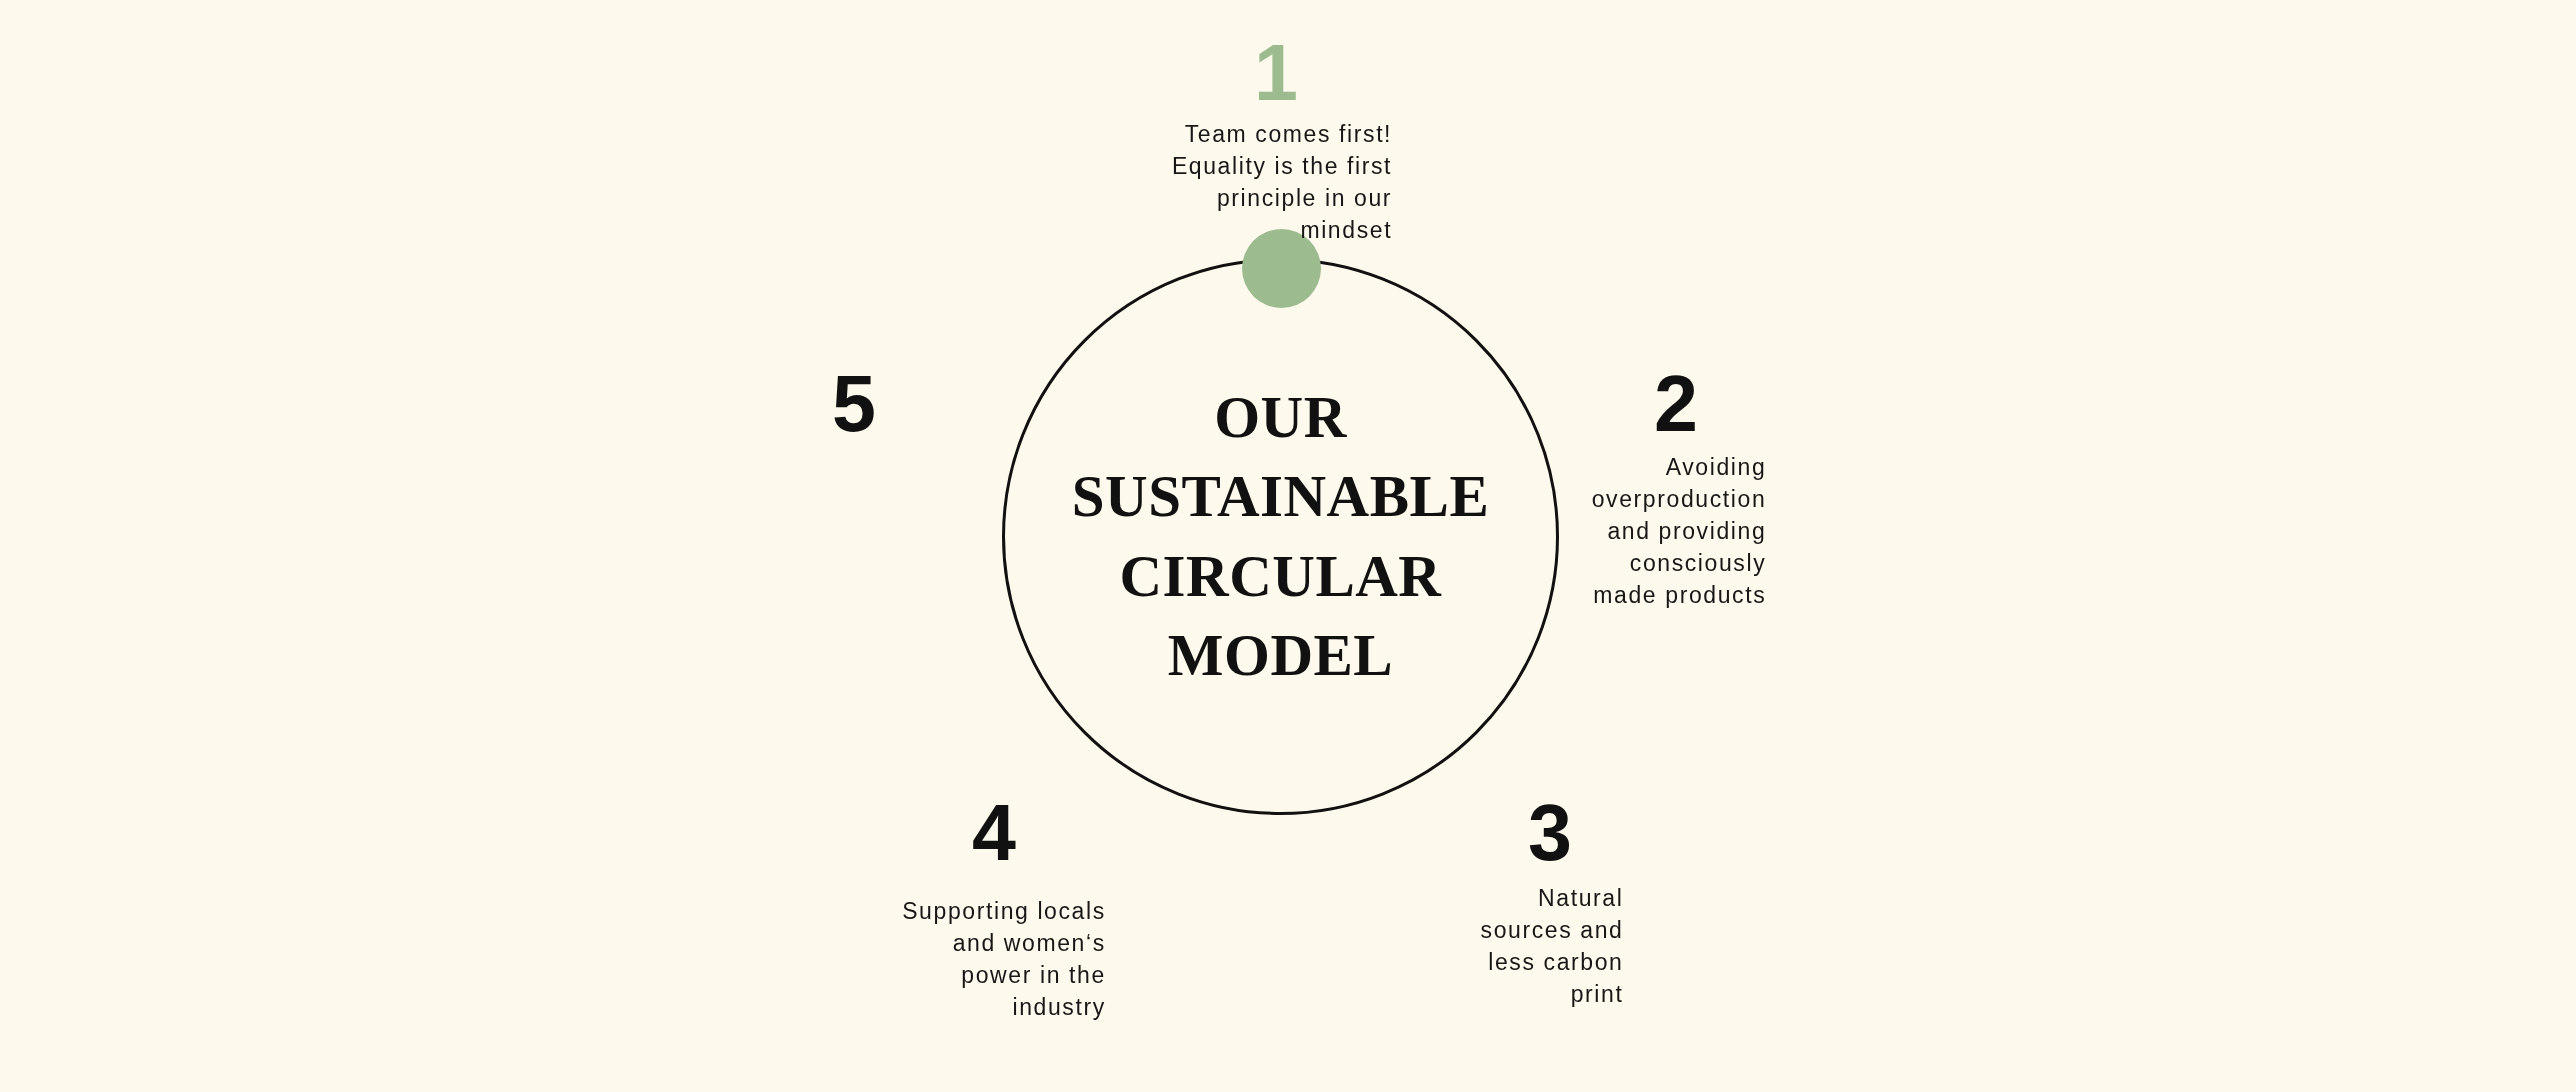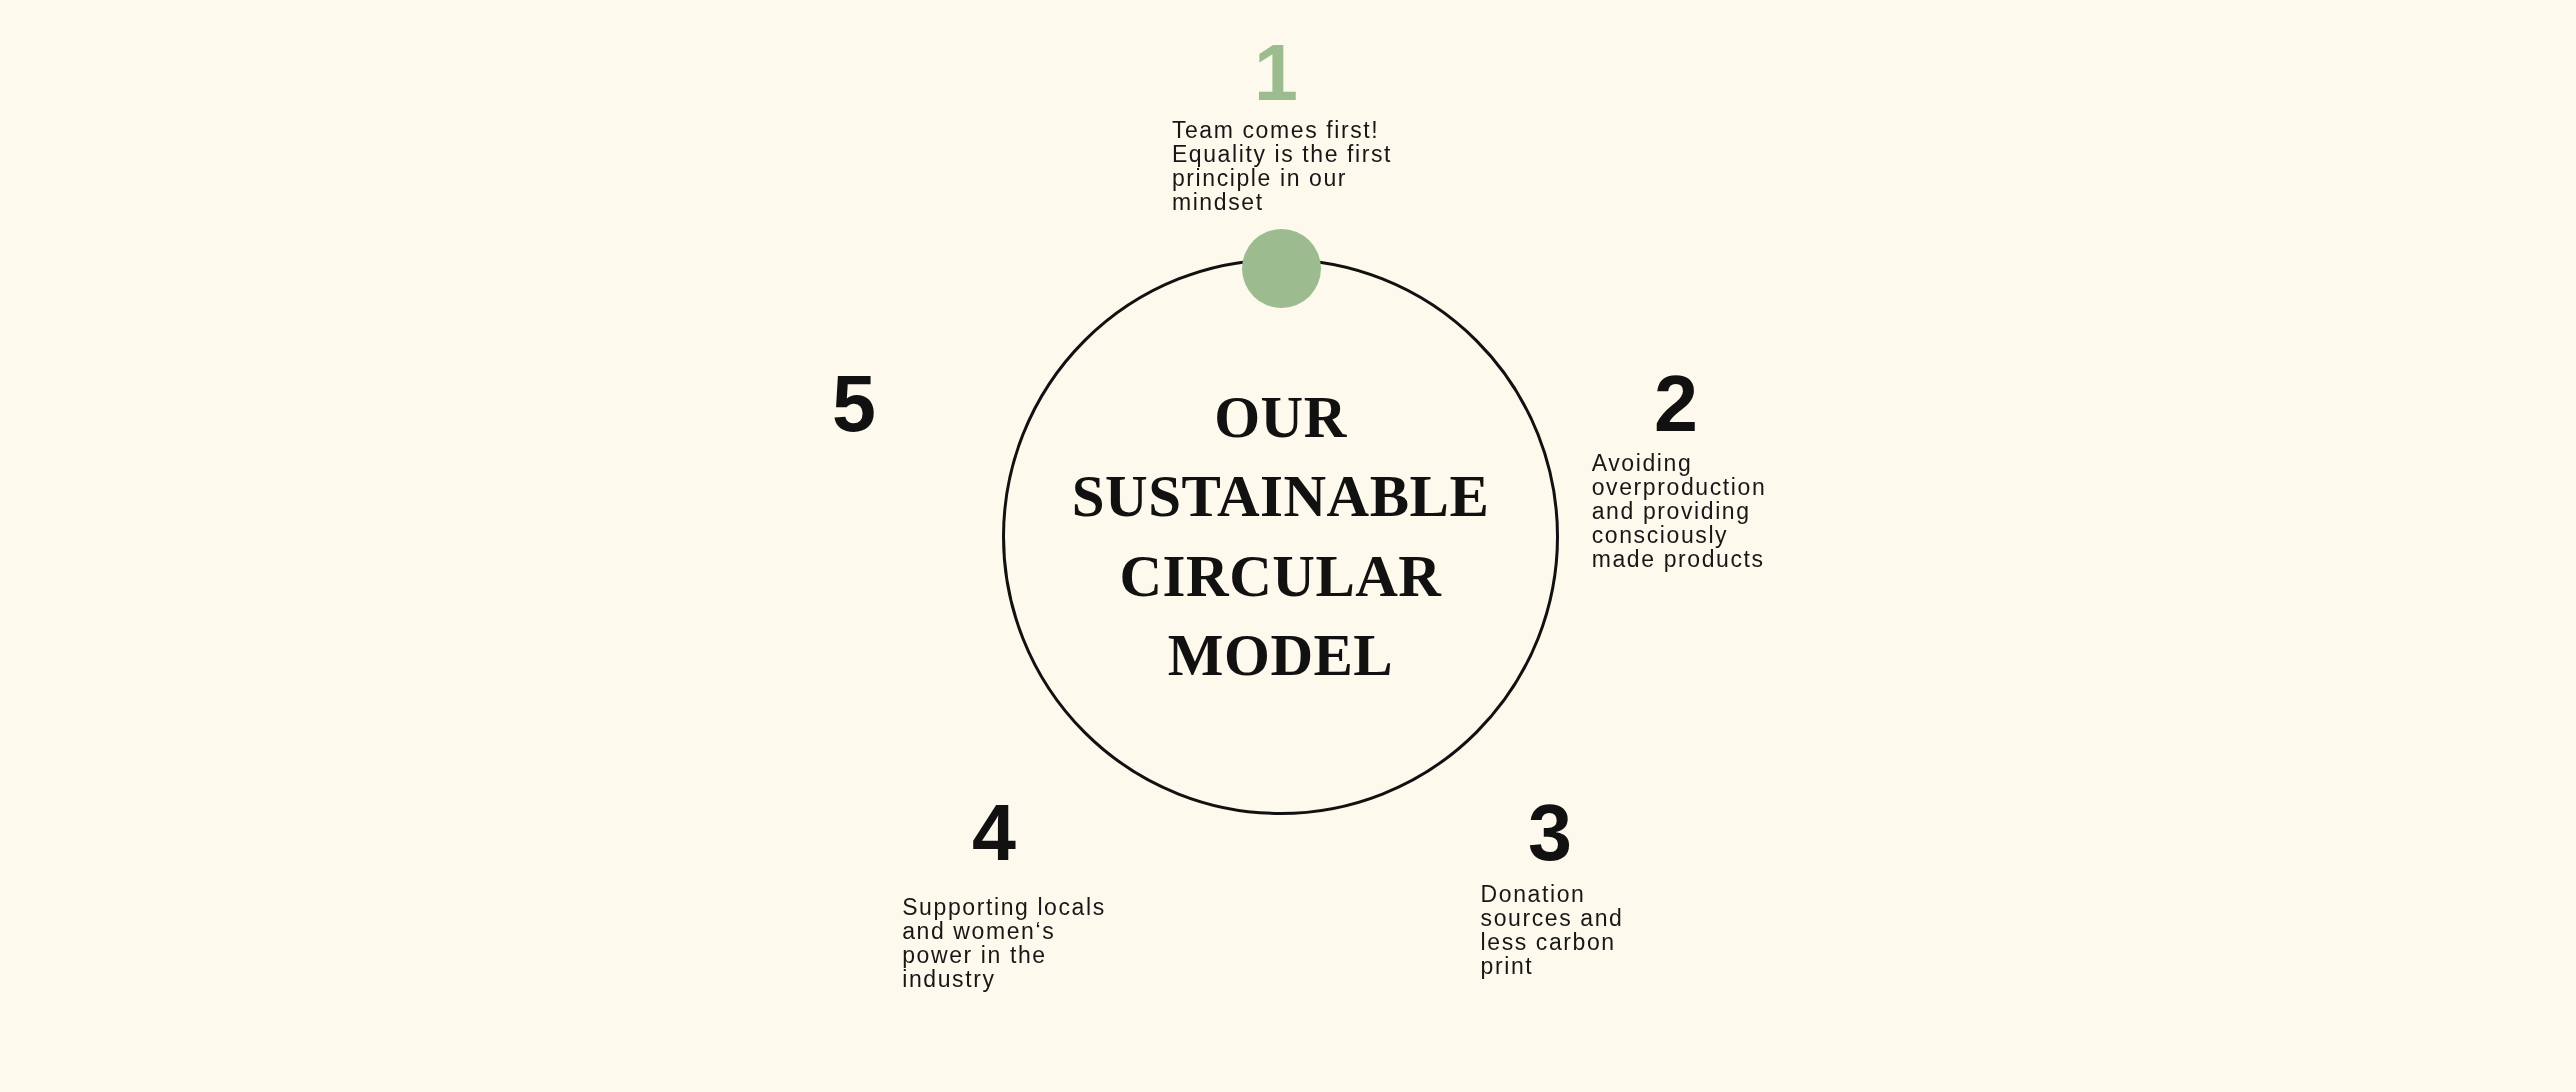--- a/index.html
+++ b/index.html
@@ -58,23 +58,23 @@
     color: #111111;
     text-align: center;
   }
   .num.green { color: #9CBC90; }
 
   .txt {
     position: absolute;
     transform: translateX(-50%);
     font-size: 23px;
     font-weight: 400;
-    line-height: 24px;
+    line-height: 32px;
     letter-spacing: 1.6px;
-    text-align: left;
+    text-align: right;
     white-space: pre-line;
     color: #171717;
   }
 
   
   .num-1 { left: 1276px; top: 33px; }
   .txt-1 { left: 1282px; top: 118px; }
   
   .num-2 { left: 1676px; top: 364px; }
   .txt-2 { left: 1679px; top: 451px; }
@@ -109,21 +109,21 @@
 mindset</div>
 
   <div class="num num-2">2</div>
   <div class="txt txt-2">Avoiding
 overproduction
 and providing
 consciously
 made products</div>
 
   <div class="num num-3">3</div>
-  <div class="txt txt-3">Donation
+  <div class="txt txt-3">Natural
 sources and
 less carbon
 print</div>
 
   <div class="num num-4">4</div>
   <div class="txt txt-4">Supporting locals
 and women‘s
 power in the
 industry</div>
 

